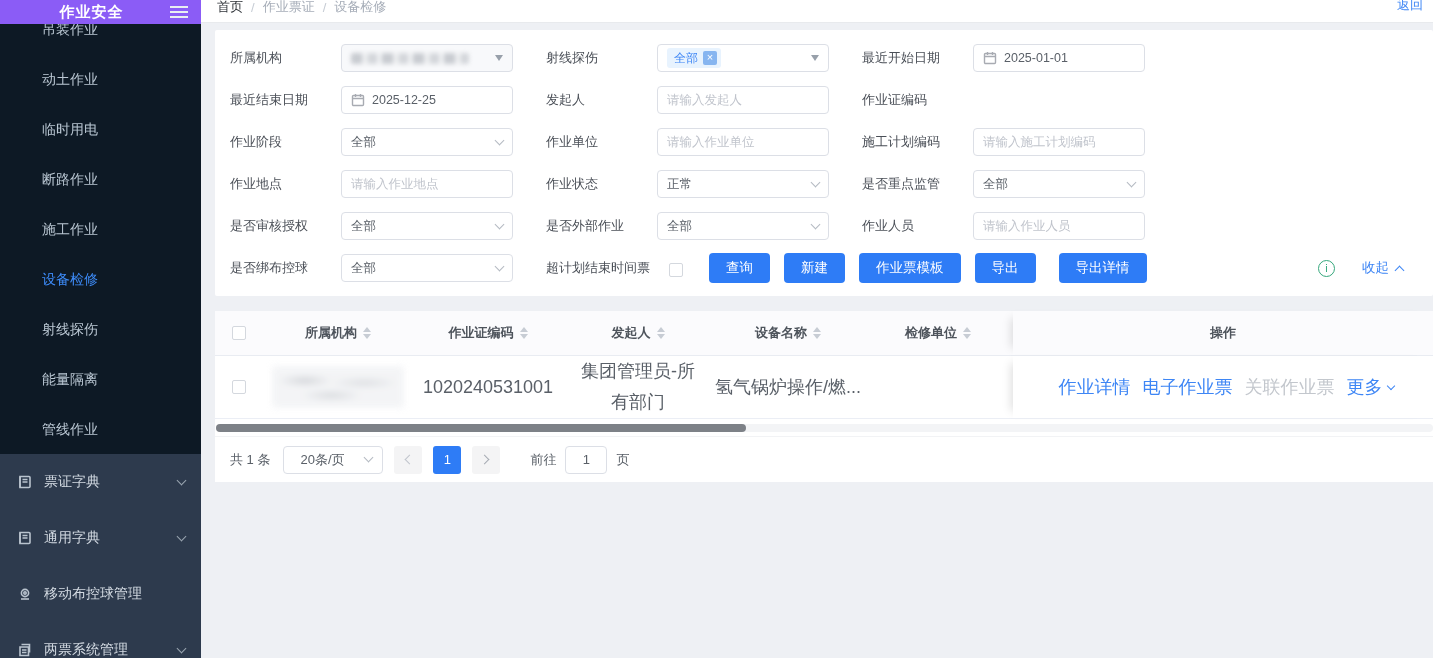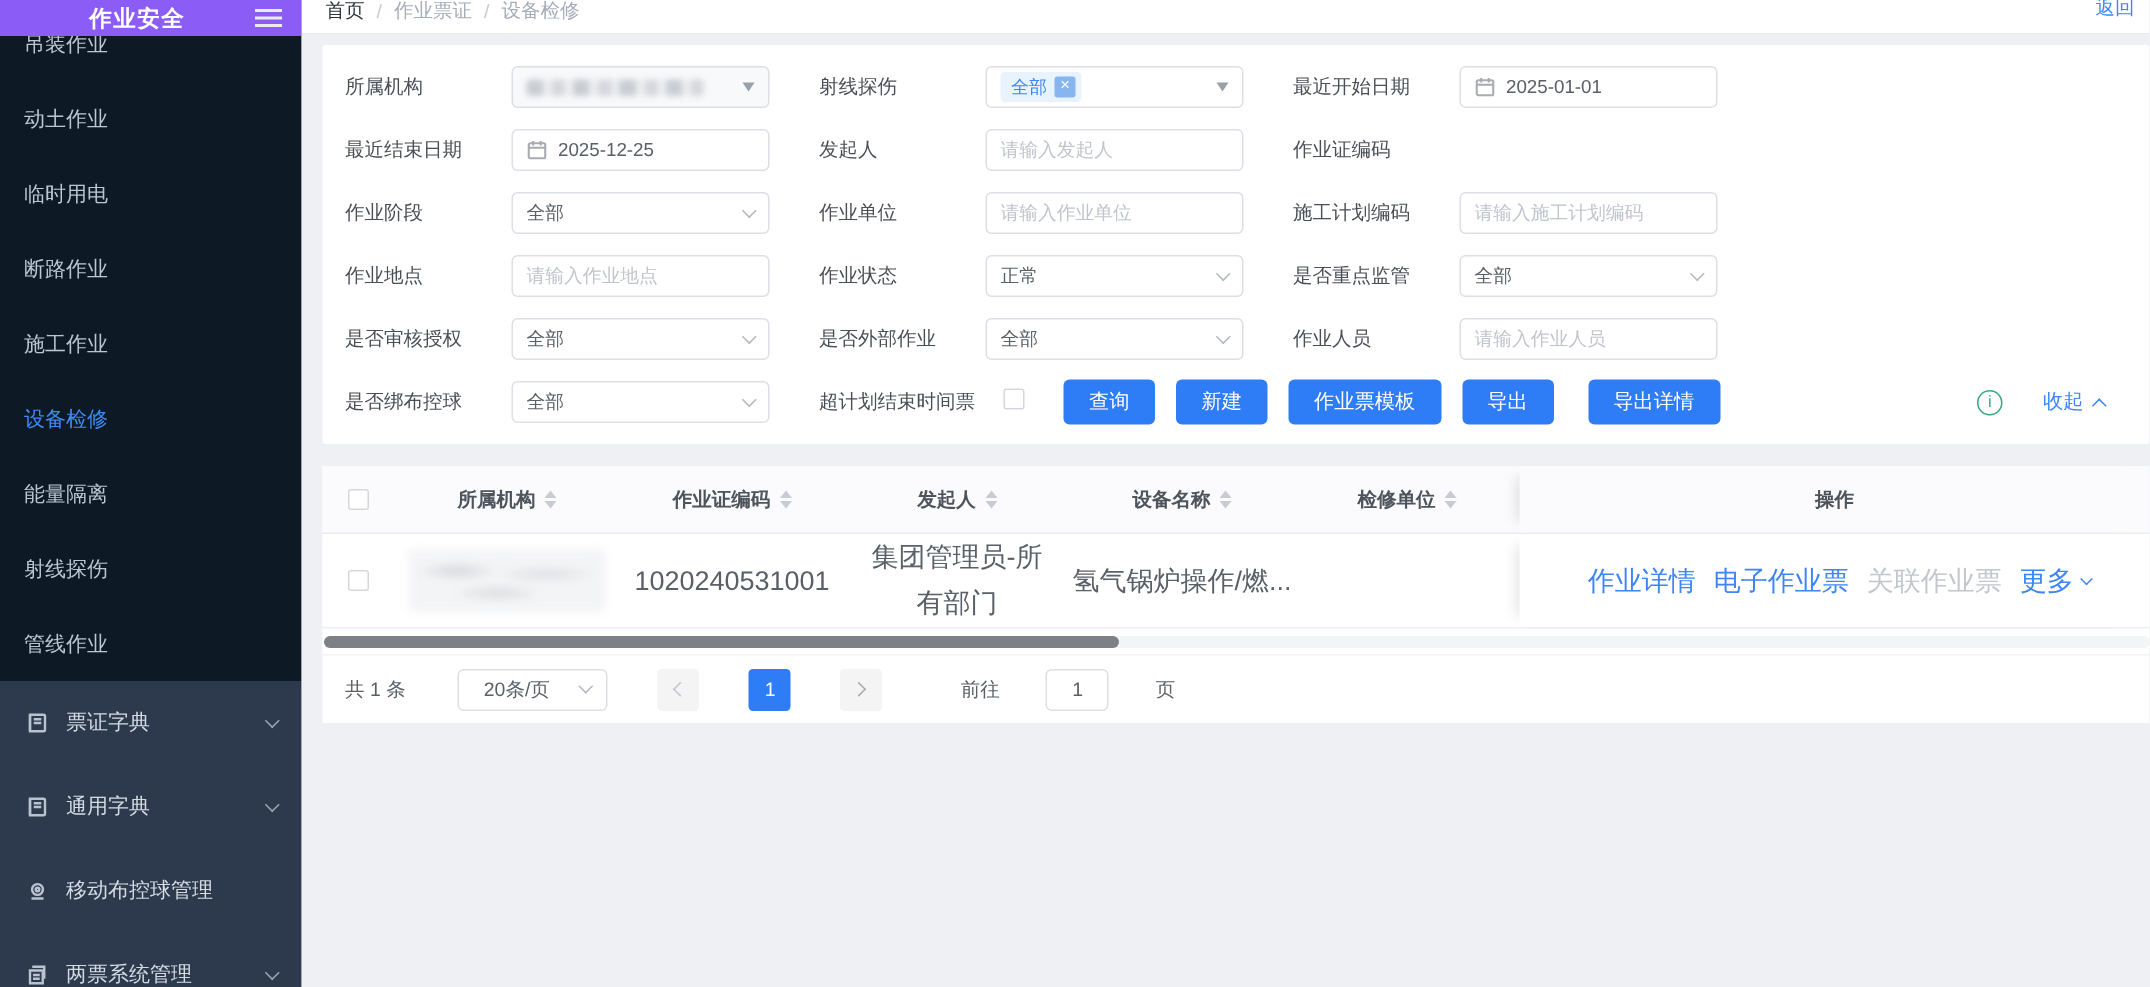--- a/index.html
+++ b/index.html
@@ -6,21 +6,21 @@
   html,body { width:1433px; height:658px; overflow:hidden; font-family:"Liberation Sans","DejaVu Sans",sans-serif; }
   body { position:relative; background:#eef0f4; }
 
   
   .sidebar { position:absolute; left:0; top:0; width:201px; height:658px; background:#2d3a4d; }
   .sb-header { height:24px; background:#8b5cf6; display:flex; align-items:center; position:relative; z-index:3; }
   .sb-title { flex:1; text-align:center; color:#ffffff; font-size:15px; font-weight:bold; letter-spacing:1px; padding-left:26px; }
   .hamb-wrap { width:44px; display:flex; justify-content:center; cursor:pointer; }
   .hamb { width:18px; height:2px; background:#e9edf2; box-shadow:0 -5px 0 #e9edf2, 0 5px 0 #e9edf2; }
   .submenu { background:#0d1925; overflow:hidden; }
-  .sub-item { height:50px; line-height:50px; padding-left:16px; color:#bac7d3; font-size:14px; cursor:pointer; white-space:nowrap; }
+  .sub-item { height:50px; line-height:50px; padding-left:42px; color:#bac7d3; font-size:14px; cursor:pointer; white-space:nowrap; }
   .sub-item.clipped { height:30px; overflow:hidden; }
   .sub-item.clipped span { display:block; margin-top:-20px; line-height:50px; }
   .sub-item.active { color:#3d8bf8; }
   .mainmenu { background:#2d3a4d; }
   .menu-item { height:56px; display:flex; align-items:center; padding:0 16px; color:#d3dae2; font-size:14px; cursor:pointer; }
   .menu-item .mi-icon { width:18px; height:18px; margin-right:10px; display:flex; align-items:center; justify-content:center; }
   .menu-item .mi-icon svg { stroke:#b9c3ce; fill:none; stroke-width:1.6; }
   .chev { display:inline-block; width:7px; height:7px; border-right:1.5px solid #9aa5b1; border-bottom:1.5px solid #9aa5b1; transform:rotate(45deg); }
   .menu-item .chev { margin-left:auto; margin-top:-4px; }
 
@@ -47,21 +47,21 @@
   .sel-chev { width:7px; height:7px; border-right:1.4px solid #b4bac2; border-bottom:1.4px solid #b4bac2; transform:rotate(45deg); margin-top:-4px; flex-shrink:0; }
   .ctl-disabled { background:#f8f9fb; }
   .redact-inline { width:118px; height:11px; margin-right:auto;
       background:repeating-linear-gradient(90deg,#b9bdc3 0 11px,#e8eaec 11px 17px,#c8cbd0 17px 26px,#eceef0 26px 31px);
       filter:blur(2px); opacity:.75; border-radius:2px; }
   .tag { display:inline-flex; align-items:center; background:#e8f3fe; border-radius:3px; height:20px; padding:0 4px 0 7px; font-size:12px; color:#3e86f5; margin-right:auto; }
   .tag-close { width:14px; height:14px; margin-left:5px; background:#86b5f0; color:#fff; border-radius:2px; font-size:11px; line-height:13px; text-align:center; cursor:pointer; }
   .cal-icon { margin-right:7px; flex-shrink:0; display:flex; }
   .cal-icon svg { stroke:#a8abb2; fill:none; stroke-width:1.4; }
   .checkbox { width:14px; height:14px; border:1px solid #d4d8de; border-radius:2px; background:#fff; cursor:pointer; flex-shrink:0; }
-  .cb-field { display:flex; align-items:flex-start; }
+  .cb-field { display:flex; align-items:flex-end; }
   .cb-field .flabel { width:auto; margin-right:19px; }
   .btn { height:30px; padding:0 17px; background:#2e7cf6; color:#fff; border:none; border-radius:4px; font-size:13.5px; display:flex; align-items:center; margin-left:14px; cursor:pointer; font-family:Liberation Sans, sans-serif; white-space:nowrap; }
   .btn-query { margin-left:26px; }
   .btn-exportdetail { margin-left:23px; }
   .info-icon { margin-left:auto; width:17px; height:17px; border:1.5px solid #35a77c; border-radius:50%; color:#35a77c; font-size:11px; display:flex; align-items:center; justify-content:center; font-style:normal; cursor:pointer; flex-shrink:0; }
   .collapse-link { display:flex; align-items:center; color:#3e86f5; font-size:13.5px; margin:0 16px 0 27px; cursor:pointer; }
   .chev-up { width:7px; height:7px; border-right:1.5px solid #3e86f5; border-bottom:1.5px solid #3e86f5; transform:rotate(-135deg); margin-left:7px; margin-top:4px; }
 
   
   .table-card { margin:15px 0 0 14px; background:#fff; }
@@ -83,21 +83,21 @@
   .wrap-cell { width:122px; line-height:1.7; }
   .ops-link { color:#3e86f5; margin:0 6px; cursor:pointer; white-space:nowrap; }
   .ops-link.disabled { color:#c3c7cd; cursor:default; }
   .more-link { display:inline-flex; align-items:center; color:#3e86f5; margin-left:6px; cursor:pointer; }
   .chev-dn-blue { width:6px; height:6px; border-right:1.4px solid #3e86f5; border-bottom:1.4px solid #3e86f5; transform:rotate(45deg); margin-left:5px; margin-top:-3px; }
 
   .hscroll { padding:5px 0 4px 1px; }
   .track { height:8px; background:#f3f4f6; border-radius:4px; position:relative; }
   .thumb { position:absolute; left:0; top:0; height:8px; width:530px; background:#7d8187; border-radius:4px; cursor:pointer; }
 
-  .pager { display:flex; align-items:center; height:46px; padding-left:15px; font-size:13px; color:#5a6068; border-top:1px solid #f2f3f5;gap:22px; }
+  .pager { display:flex; align-items:center; height:46px; padding-left:15px; font-size:13px; color:#5a6068; border-top:1px solid #f2f3f5; }
   .psel { width:100px; height:28px; border:1px solid #dcdfe6; border-radius:4px; display:flex; align-items:center; justify-content:space-between; padding:0 10px 0 16px; margin-left:13px; cursor:pointer; color:#5a6068; }
   .pbtn { width:28px; height:28px; border-radius:3px; background:#f4f4f5; display:flex; align-items:center; justify-content:center; margin-left:11px; cursor:pointer; }
   .pbtn:first-of-type { margin-left:22px; }
   .pchev-l { width:7px; height:7px; border-left:1.6px solid #c0c4cc; border-bottom:1.6px solid #c0c4cc; transform:rotate(45deg); margin-left:3px; }
   .pchev-r { width:7px; height:7px; border-right:1.6px solid #a6abb3; border-top:1.6px solid #a6abb3; transform:rotate(45deg); margin-right:3px; }
   .pcur { width:28px; height:28px; border-radius:3px; background:#2e7cf6; color:#fff; display:flex; align-items:center; justify-content:center; margin-left:11px; font-size:13px; cursor:pointer; }
   .goto-label { margin-left:30px; }
   .goto-input { width:42px; height:28px; border:1px solid #dcdfe6; border-radius:4px; text-align:center; margin:0 9px; font-size:13px; color:#5a6068; outline:none; font-family:inherit; }
 </style>
 </head>
@@ -112,22 +112,22 @@
   </div>
   <nav class="submenu">
     <div class="sub-item clipped">
         <span>吊装作业</span>
       </div>
     <div class="sub-item">动土作业</div>
     <div class="sub-item">临时用电</div>
     <div class="sub-item">断路作业</div>
     <div class="sub-item">施工作业</div>
     <div class="sub-item active">设备检修</div>
+    <div class="sub-item">射线探伤</div>
     <div class="sub-item">能量隔离</div>
-    <div class="sub-item">射线探伤</div>
     <div class="sub-item">管线作业</div>
   </nav>
   <nav class="mainmenu">
     <div class="menu-item">
       <span class="mi-icon">
         <svg width="16" height="16" viewBox="0 0 16 16">
             <path d="M3 2.5h9a1 1 0 0 1 1 1v9a1 1 0 0 1-1 1H3z"></path>
             <path d="M3 2.5v11"></path>
             <path d="M5.5 5.5h5M5.5 8h5"></path>
           </svg>

